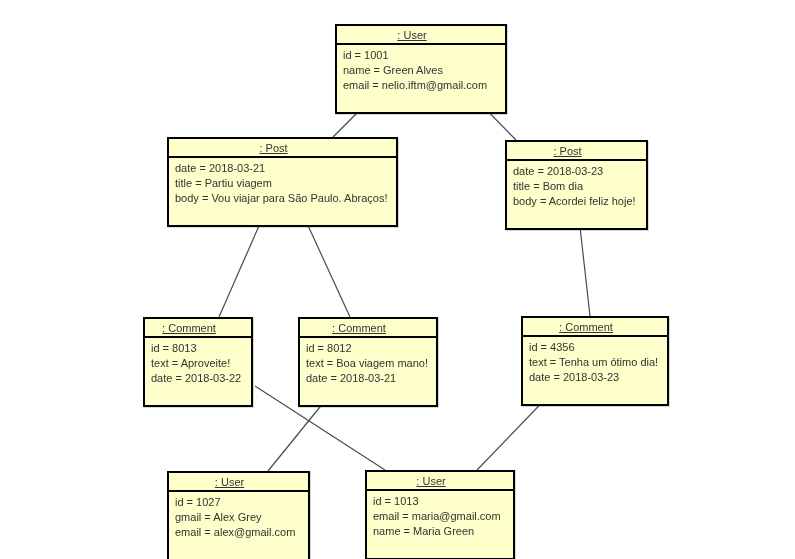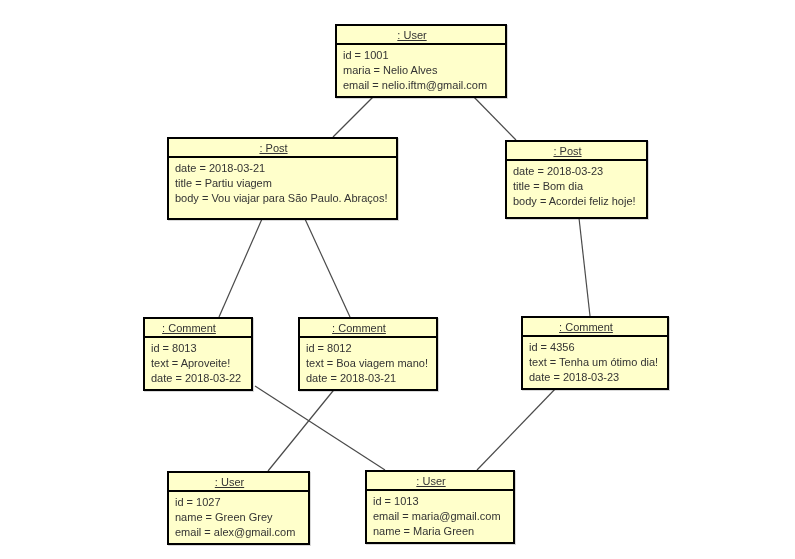--- a/index.html
+++ b/index.html
@@ -39,21 +39,21 @@
   .node-title{
     display:block;
     text-align:center;
     text-decoration:underline;
     padding:3px 22px 2px 4px;
     border-bottom:2px solid var(--node-border);
     white-space:nowrap;
     overflow:hidden;
   }
   .node-attrs{
-    padding:3px 4px 3px 6px;
+    padding:3px 4px 19px 6px;
   }
   .attr-line{
     line-height:15px;
     white-space:nowrap;
   }
 </style>
 </head>
 <body>
 
 <div class="canvas">
@@ -66,21 +66,21 @@
     <line x1="579" y1="218" x2="590" y2="316"></line>
     <line x1="255" y1="386" x2="385" y2="470"></line>
     <line x1="337" y1="386" x2="268" y2="471"></line>
     <line x1="558" y1="386" x2="477" y2="470"></line>
   </svg>
 
   <div class="node" style="left:335px;top:24px;width:172px;min-height:69px;">
     <span class="node-title">: User</span>
     <div class="node-attrs">
       <div class="attr-line">id = 1001</div>
-      <div class="attr-line">maria = Nelio Alves</div>
+      <div class="attr-line">name = Green Alves</div>
       <div class="attr-line">email = nelio.iftm@gmail.com</div>
     </div>
   </div>
 
   <div class="node" style="left:167px;top:137px;width:231px;min-height:83px;">
     <span class="node-title">: Post</span>
     <div class="node-attrs">
       <div class="attr-line">date = 2018-03-21</div>
       <div class="attr-line">title = Partiu viagem</div>
       <div class="attr-line">body = Vou viajar para São Paulo. Abraços!</div>
@@ -120,21 +120,21 @@
       <div class="attr-line">id = 4356</div>
       <div class="attr-line">text = Tenha um ótimo dia!</div>
       <div class="attr-line">date = 2018-03-23</div>
     </div>
   </div>
 
   <div class="node" style="left:167px;top:471px;width:143px;min-height:70px;">
     <span class="node-title">: User</span>
     <div class="node-attrs">
       <div class="attr-line">id = 1027</div>
-      <div class="attr-line">name = Green Grey</div>
+      <div class="attr-line">gmail = Alex Grey</div>
       <div class="attr-line">email = alex@gmail.com</div>
     </div>
   </div>
 
   <div class="node" style="left:365px;top:470px;width:150px;min-height:71px;">
     <span class="node-title">: User</span>
     <div class="node-attrs">
       <div class="attr-line">id = 1013</div>
       <div class="attr-line">email = maria@gmail.com</div>
       <div class="attr-line">name = Maria Green</div>

